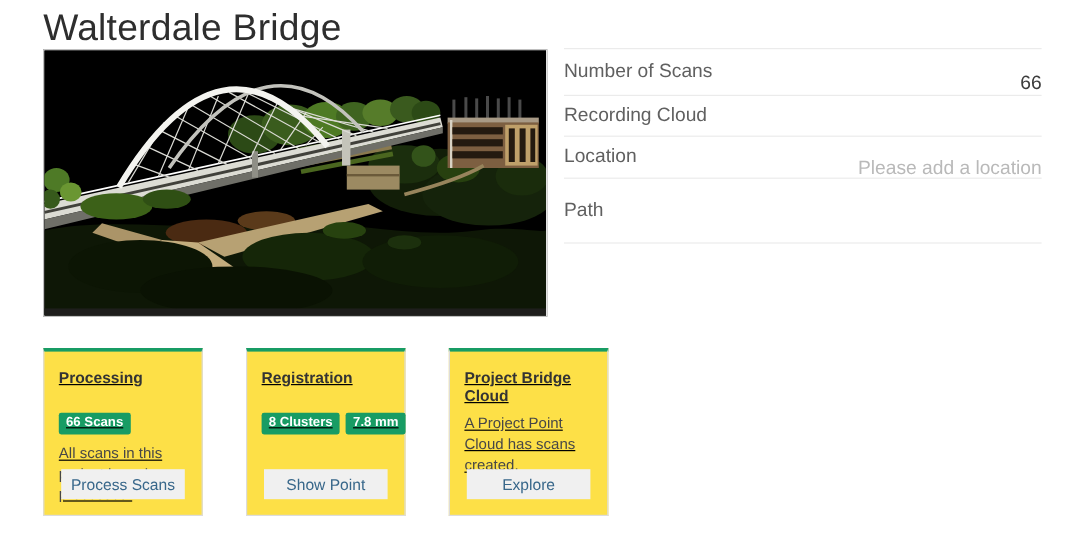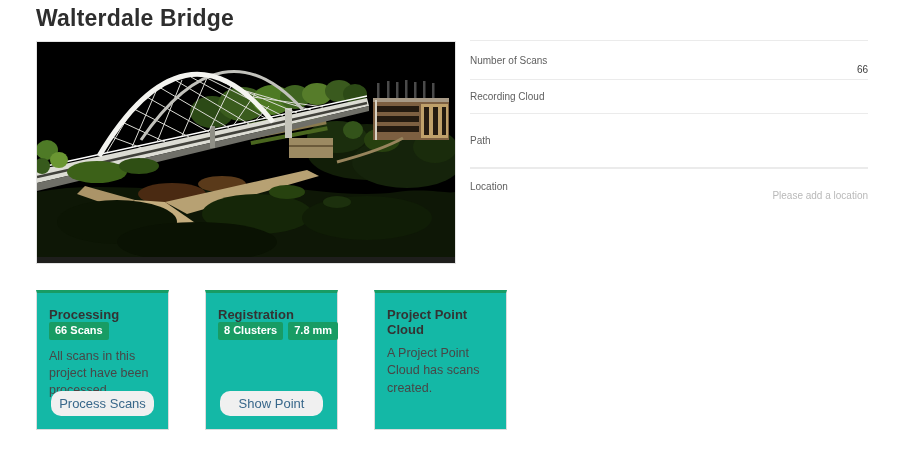--- a/index.html
+++ b/index.html
@@ -2,57 +2,57 @@
 <html><head>
 <meta charset="utf-8">
 <style>
   html,body{margin:0;padding:0;}
   body{
     width:900px;height:450px;position:relative;background:#ffffff;
     font-family:"Liberation Sans", sans-serif; overflow:hidden;
     -webkit-font-smoothing:antialiased;
   }
   .page-title{
-    position:absolute;left:36px;top:5px;font-size:23px;font-weight:700;
+    position:absolute;left:36px;top:5px;font-size:31px;font-weight:400;
     color:#2e2e2e;letter-spacing:0.2px;
   }
   
   .preview{
     position:absolute;left:36px;top:41px;width:420px;height:223px;
     background:#000;border:1px solid #e3e3e3;box-sizing:border-box;cursor:pointer;
   }
   .preview svg{display:block;}
   
   .details{position:absolute;left:470px;top:40px;width:398px;}
   .drow{
     display:flex;align-items:center;justify-content:space-between;
-    border-top:1px solid #ebebeb;font-size:10px;box-sizing:border-box;
+    border-top:1px solid #ebebeb;font-size:16px;box-sizing:border-box;
   }
   .drow .dlabel{color:#606060;}
   .drow .dvalue{color:#3d3d3d;text-align:left;margin-top:19px;}
   .drow .dvalue.placeholder{color:#b9b9b9;}
   .r0{height:39px}.r1{height:34px}.r2{height:34px}.r3{height:35px}
   .r4{height:55px;border-bottom:1px solid #ebebeb;}
   
   .card{
-    position:absolute;top:290px;width:133px;height:140px;background:#14b8a6;
+    position:absolute;top:290px;width:133px;height:140px;background:#fde047;
     border:1px solid #dcdcdc;border-top:3px solid #189c64;
-    box-sizing:border-box;padding:9px 12px;
+    box-sizing:border-box;padding:9px 12px;text-decoration:underline;
   }
   .card1{left:36px}.card2{left:205px}.card3{left:374px}
   .card-title{font-size:13px;font-weight:700;color:#333;margin-top:5px;}
-  .badges{margin-top:0;display:flex;gap:5px;}
+  .badges{margin-top:22px;display:flex;gap:5px;}
   .badge{
     background:#189c64;color:#fff;font-size:11px;font-weight:700;
     padding:2px 6px;border-radius:2px;line-height:1.25;white-space:nowrap;
   }
   .card-text{margin-top:8px;font-size:12.5px;color:#474747;line-height:1.38;}
   .card-btn{
     position:absolute;left:14px;right:14px;bottom:13px;height:25px;
-    background:#f0f0f0;border:0;border-radius:10px;color:#38678a;
+    background:#f0f0f0;border:0;border-radius:0;color:#38678a;
     font-size:13px;font-family:inherit;cursor:pointer;
   }
 </style>
 </head>
 <body>
 
 <div class="page-title">Walterdale Bridge</div>
 
 <div class="preview">
   <svg width="418" height="221" viewBox="0 0 418 221">
@@ -169,27 +169,27 @@
 </div>
 
 <div class="details">
   <div class="drow r0">
     <span class="dlabel">Number of Scans</span>
     <span class="dvalue">66</span>
   </div>
   <div class="drow r1">
     <span class="dlabel">Recording Cloud</span>
   </div>
+  <div class="drow r3">
+    <span class="dlabel">Location</span>
+    <span class="dvalue placeholder">Please add a location</span>
+  </div>
   <div class="drow r4">
     <span class="dlabel">Path</span>
     <span class="dvalue"></span>
-  </div>
-  <div class="drow r3">
-    <span class="dlabel">Location</span>
-    <span class="dvalue placeholder">Please add a location</span>
   </div>
 </div>
 
 <div class="card card1">
   <div class="card-title">Processing</div>
   <div class="badges">
     <span class="badge">66 Scans</span>
   </div>
   <div class="card-text">All scans in this project have been processed.</div>
   <button class="card-btn">Process Scans</button>
@@ -198,15 +198,16 @@
 <div class="card card2">
   <div class="card-title">Registration</div>
   <div class="badges">
     <span class="badge">8 Clusters</span>
     <span class="badge">7.8 mm</span>
   </div>
   <button class="card-btn">Show Point</button>
 </div>
 
 <div class="card card3">
-  <div class="card-title">Project Point Cloud</div>
+  <div class="card-title">Project Bridge Cloud</div>
   <div class="card-text">A Project Point Cloud has scans created.</div>
+  <button class="card-btn">Explore</button>
 </div>
 
 </body></html>

